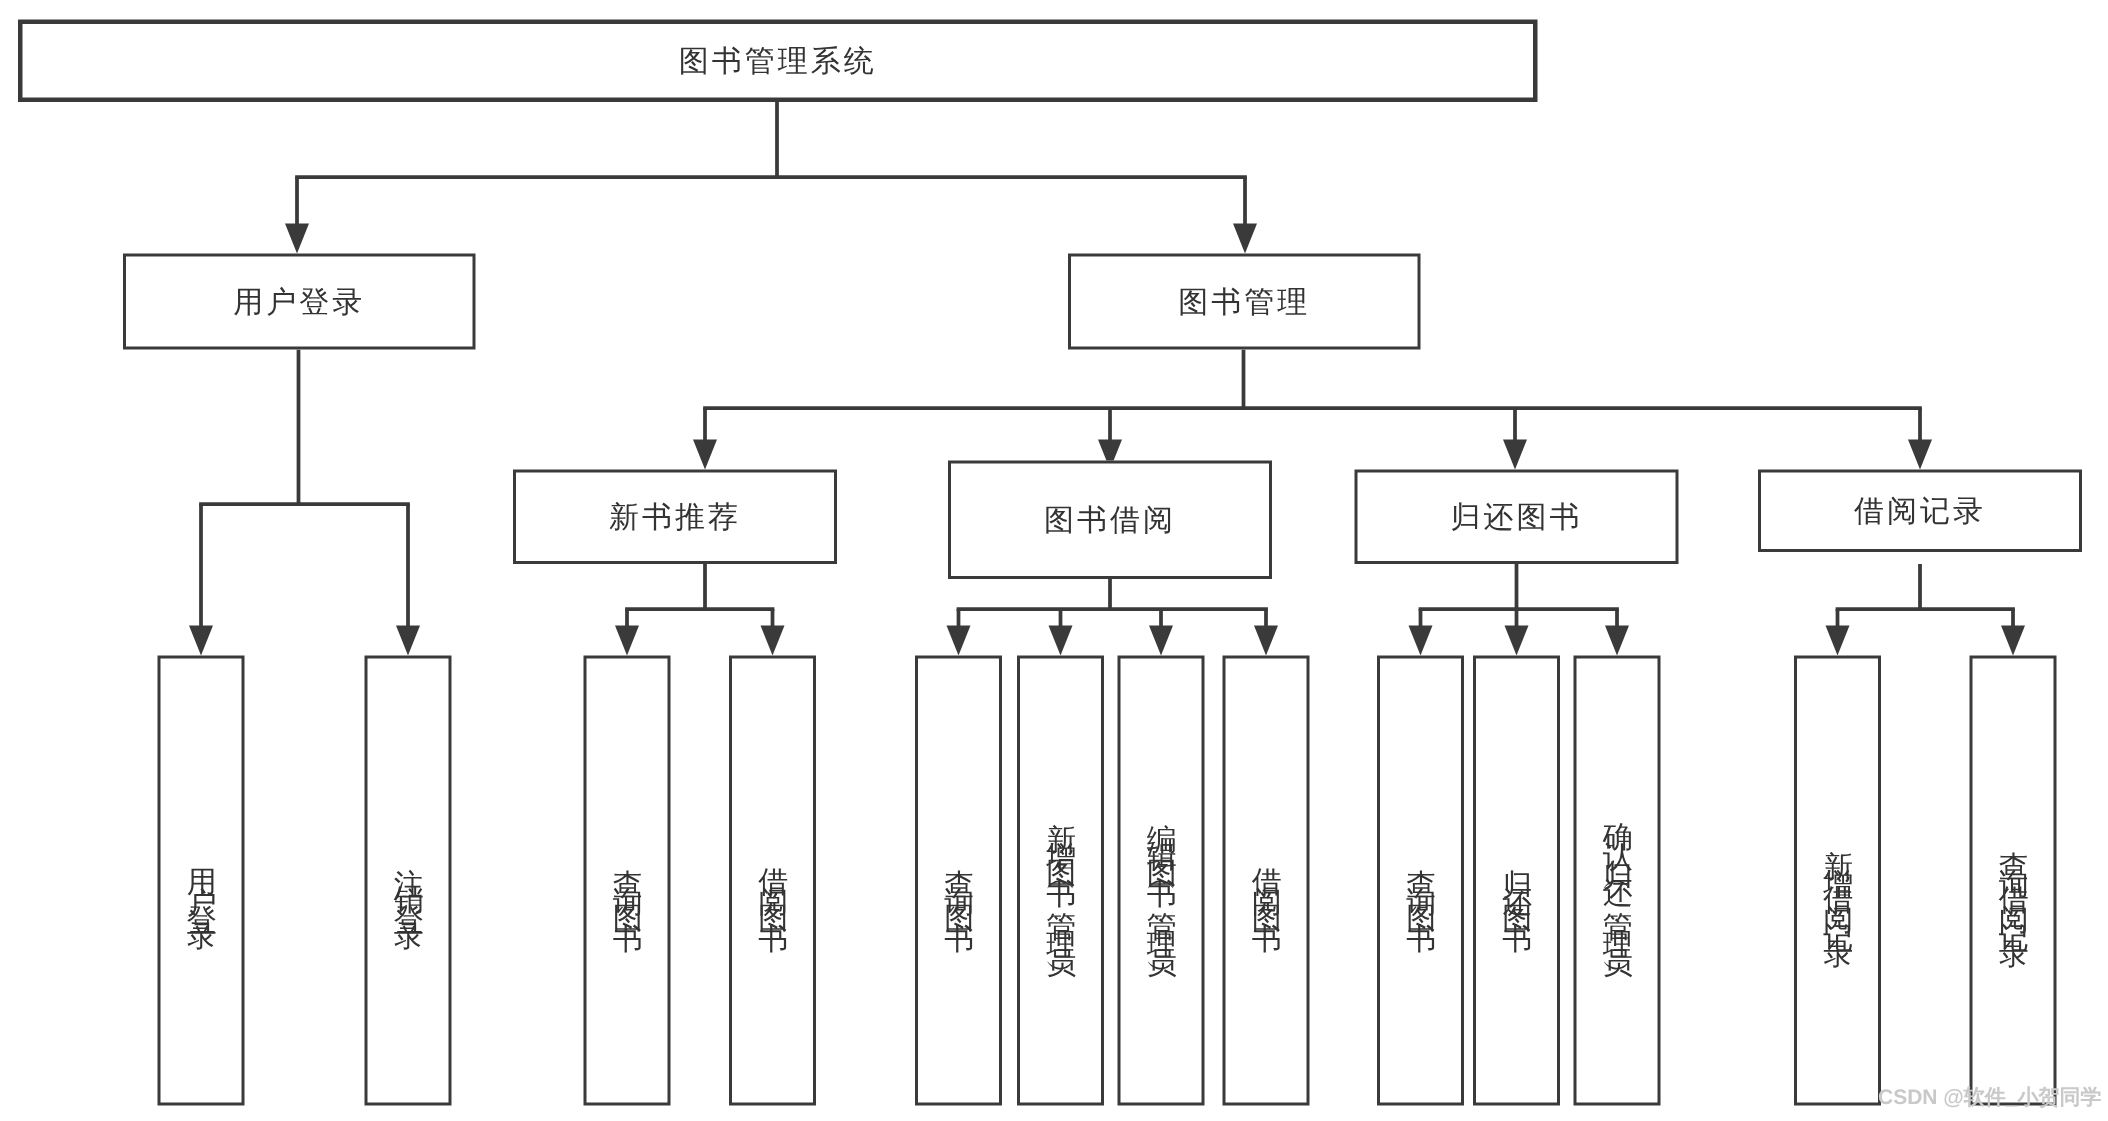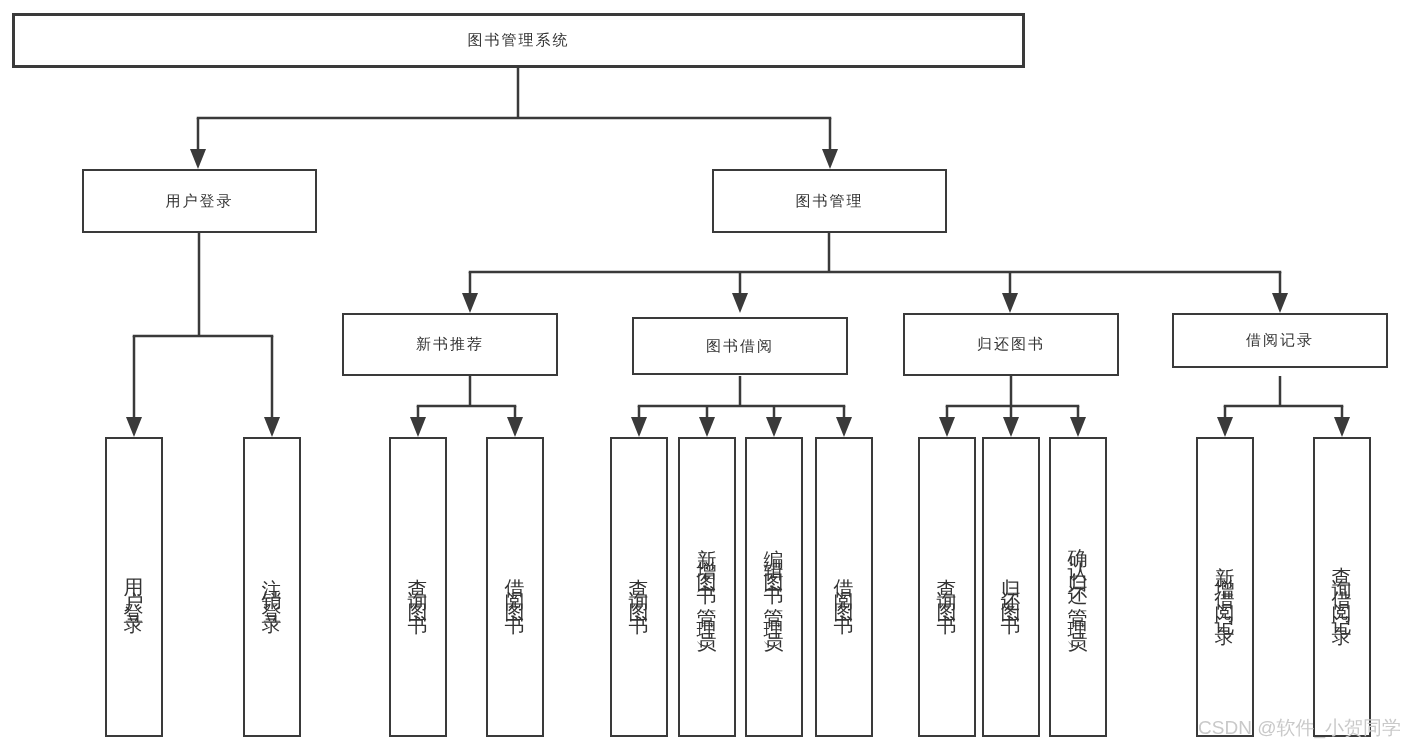--- a/index.html
+++ b/index.html
@@ -25,39 +25,40 @@
     box-sizing:border-box;
     background:var(--boxbg);
     border:2.5px solid var(--line);
     display:flex;
     align-items:center;
     justify-content:center;
     color:var(--text);
   }
   .node.root{border-width:3px;}
   .node .lbl{
-    font-size:15px;
+    font-size:20px;
     letter-spacing:2px;
     white-space:nowrap;
   }
   .node.leaf .lbl{
     writing-mode:vertical-rl;
     text-orientation:mixed;
     font-size:20px;
     letter-spacing:12px;
     line-height:1;
   }
   .watermark{
     position:absolute;
     right:4px;
     bottom:6px;
-    font-size:19px;
+    font-size:14px;
     color:var(--wm);
     z-index:10;
     white-space:nowrap;
+    font-weight:bold;
   }
 </style>
 </head>
 <body>
 
 <div class="canvas">
 
   <svg class="connectors" width="1405" height="747" viewBox="0 0 1405 747" aria-hidden="true">
       <line x1="518" y1="68" x2="518" y2="118" stroke="#3a3a3a" stroke-width="2.5"></line>
       <line x1="199" y1="233" x2="199" y2="336" stroke="#3a3a3a" stroke-width="2.5"></line>
@@ -120,21 +121,21 @@
   <div class="node" style="left:82px;top:169px;width:235px;height:64px">
     <span class="lbl">用户登录</span>
   </div>
   <div class="node" style="left:712px;top:169px;width:235px;height:64px">
     <span class="lbl">图书管理</span>
   </div>
 
   <div class="node" style="left:342px;top:313px;width:216px;height:63px">
     <span class="lbl">新书推荐</span>
   </div>
-  <div class="node" style="left:632px;top:317px;width:216px;height:58px">
+  <div class="node" style="left:632px;top:307px;width:216px;height:79px">
     <span class="lbl">图书借阅</span>
   </div>
   <div class="node" style="left:903px;top:313px;width:216px;height:63px">
     <span class="lbl">归还图书</span>
   </div>
   <div class="node" style="left:1172px;top:313px;width:216px;height:55px">
     <span class="lbl">借阅记录</span>
   </div>
 
   <div class="node leaf" style="left:105px;top:437px;width:58px;height:300px">

